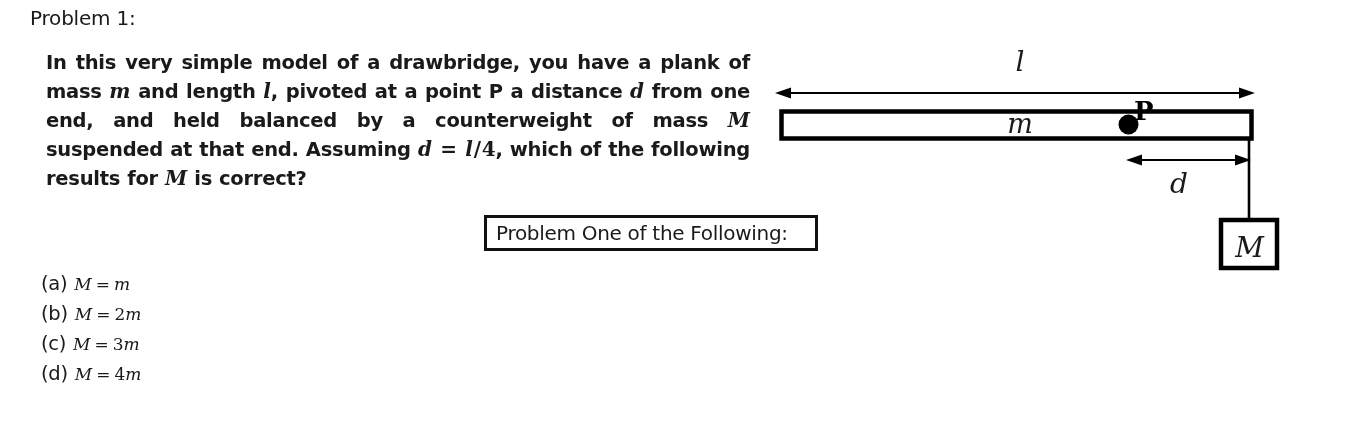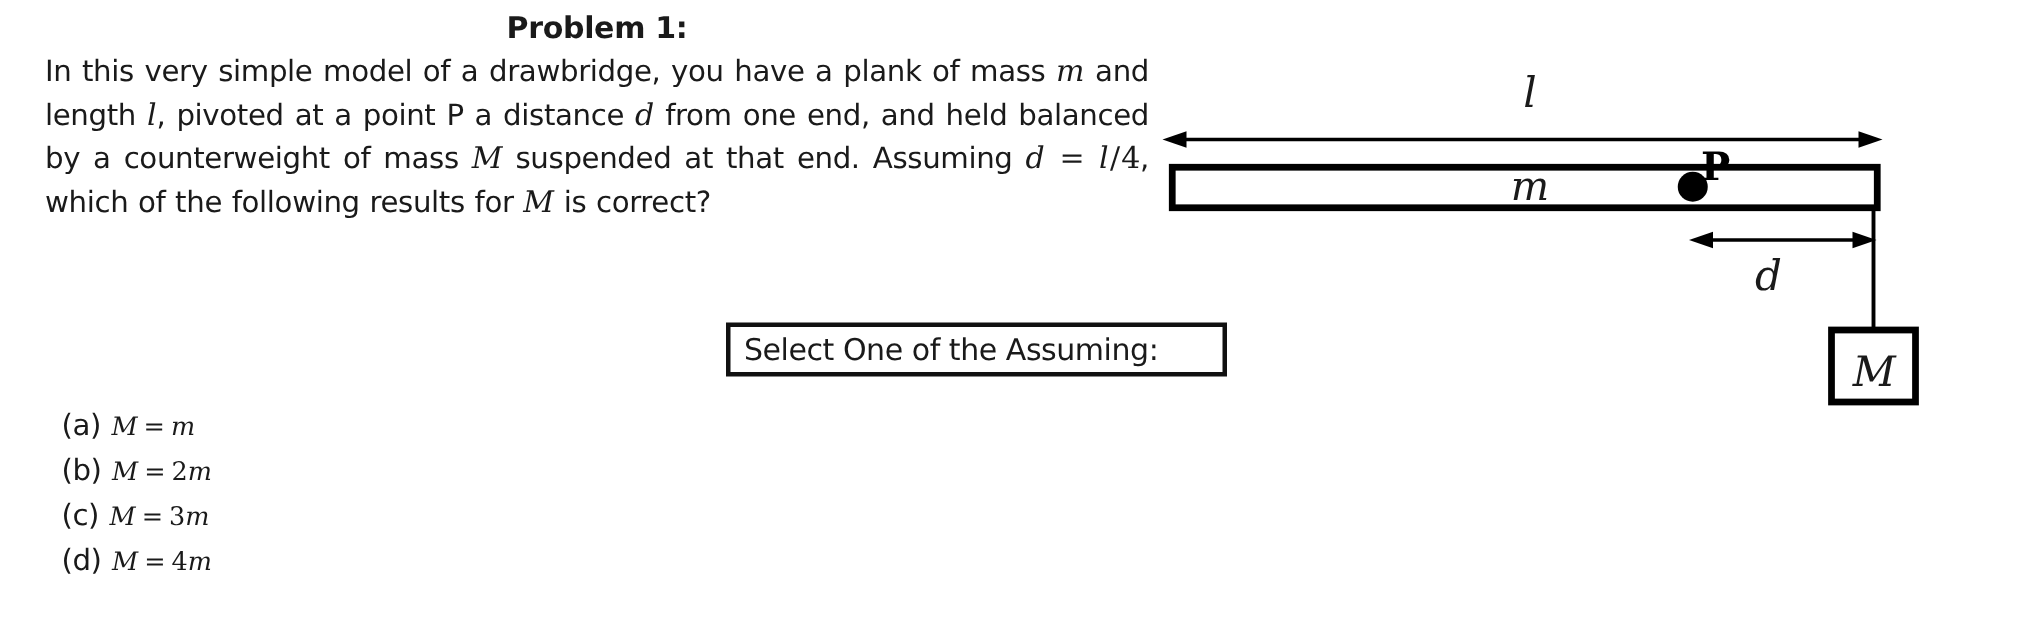--- a/index.html
+++ b/index.html
@@ -25,37 +25,37 @@
   
   .problem-block {
     position: absolute;
     left: 30px;
     top: 4px;
     width: 736px;
   }
 
   .problem-title {
     font-family: "DejaVu Sans", sans-serif;
-    font-weight: bold;
+    font-weight: normal;
     font-size: 20px;
     line-height: 28px;
     letter-spacing: -0.2px;
     margin: 0 0 1px 0;
-    text-align: center;
   }
 
   .problem-body {
     font-family: "DejaVu Sans", sans-serif;
     font-size: 19.5px;
     line-height: 29px;
     text-align: justify;
     text-justify: inter-word;
     letter-spacing: -0.25px;
-    margin: 0;
+    margin: 16px;
     word-spacing: 0.5px;
+    font-weight: bold;
   }
 
   
   .m {
     font-family: "DejaVu Serif", serif;
     font-style: italic;
     font-size: 20px;
     letter-spacing: 0;
   }
   .m-up {
@@ -151,21 +151,21 @@
 <body>
 
 <div class="page">
 
   <div class="problem-block">
     <div class="problem-title">Problem 1:</div>
     <div class="problem-body"><span>In this very simple model of a drawbridge, you have a plank of mass </span><span class="m">m</span><span> and length </span><span class="m">l</span><span>, pivoted at a point P a distance </span><span class="m">d</span><span> from one end, and held balanced by a counterweight of mass </span><span class="m">M</span><span> suspended at that end. Assuming </span><span class="m">d</span><span class="op"> = </span><span class="m">l</span><span class="op">/</span><span class="m-up">4</span><span>, which of the following results for </span><span class="m">M</span><span> is correct?</span></div>
   </div>
 
   <div class="select-box">
-    <span class="select-box-label">Select One of the Assuming:</span>
+    <span class="select-box-label">Problem One of the Following:</span>
   </div>
 
   <div class="choices">
 
     <div class="choice">
       <span class="choice-tag">(a)</span>
       <span class="choice-eq">
         <i>M</i><span class="eqs">=</span><span class="num"></span><i>m</i>
       </span>
     </div>

